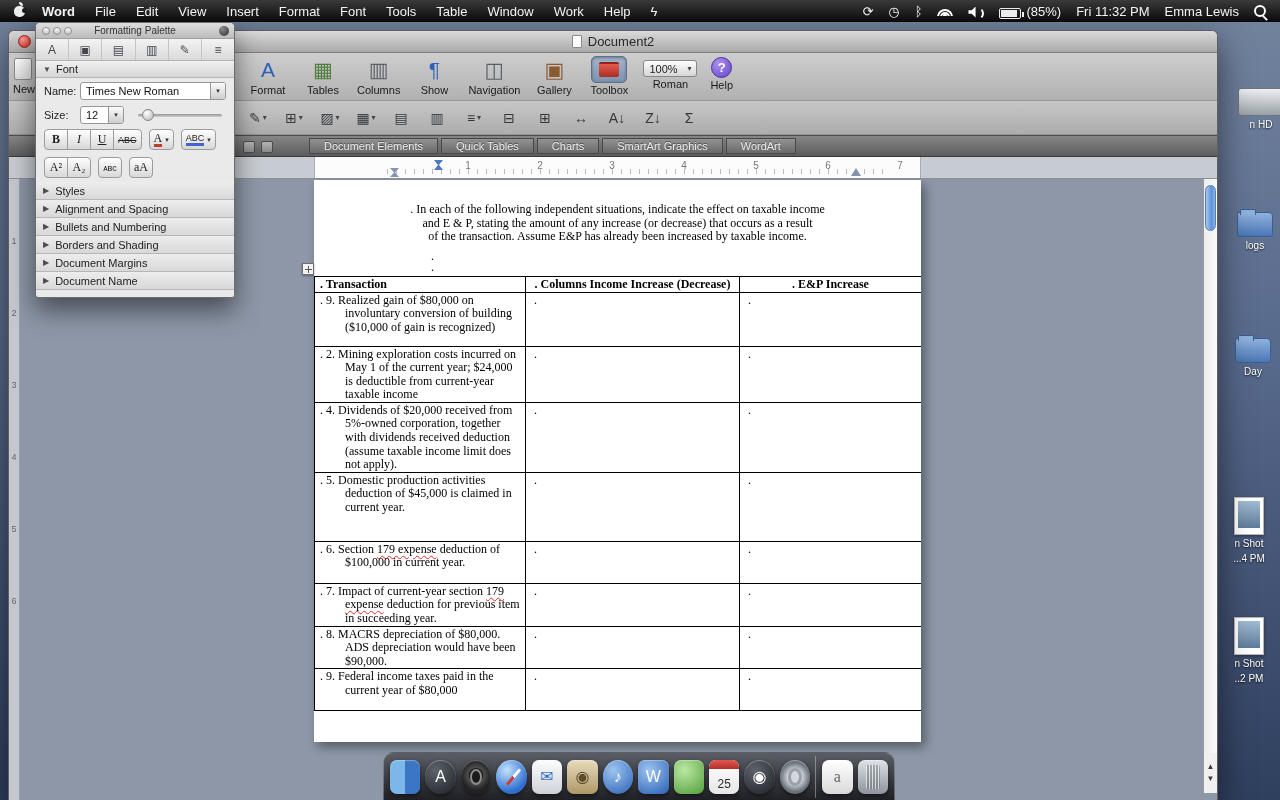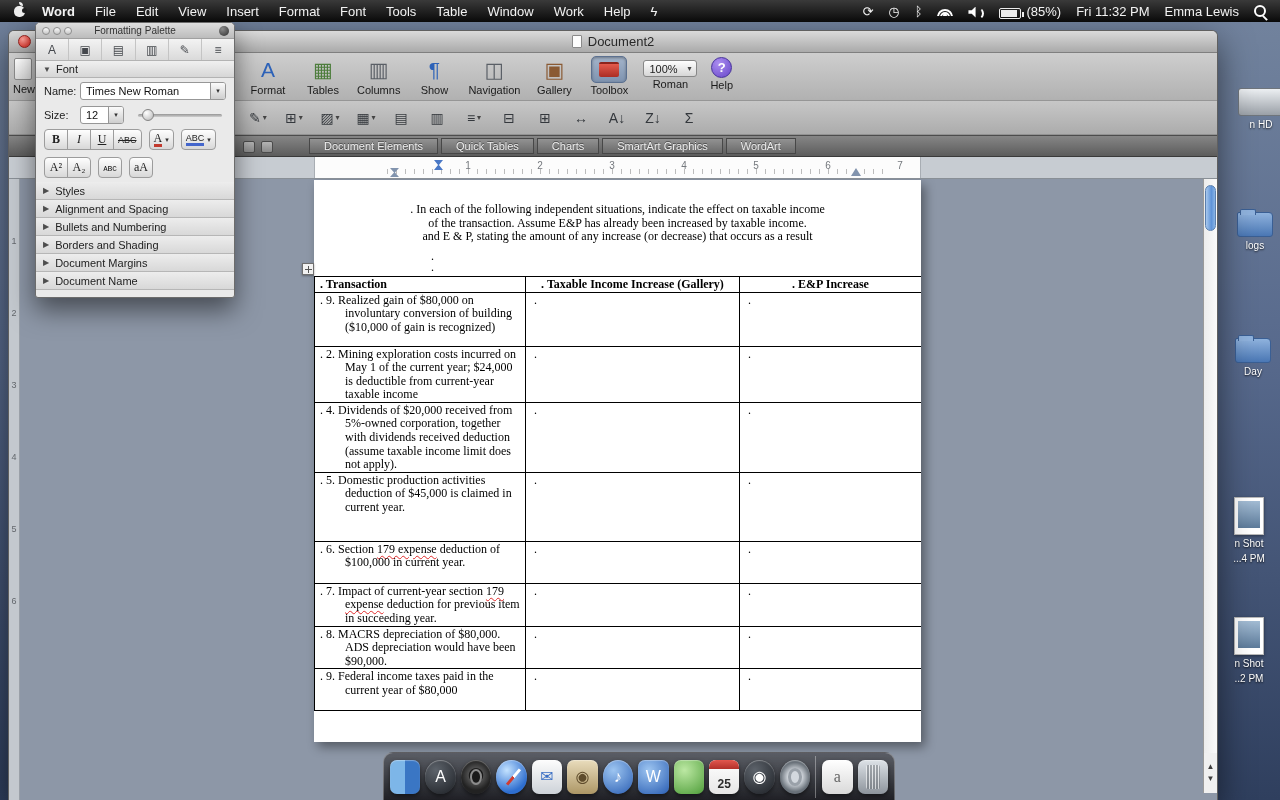--- a/index.html
+++ b/index.html
@@ -177,21 +177,21 @@
   .dock-icon.round{border-radius:50%}
   .dock-icon.safari{background:radial-gradient(circle at 35% 30%,#c3e2ff,#2e6ecf 70%)}
   .dock-icon.safari::after{content:'';position:absolute;left:16px;top:7px;width:3px;height:20px;background:linear-gradient(#fff 50%,#d23b2f 50%);transform:rotate(40deg)}
   .dock-icon.light{background:linear-gradient(#fdfdfd,#cdd2d8);color:#3b6fc4}
   .dock-icon.tan{background:linear-gradient(#e9dcbc,#ad9766);color:#5f4c2c}
   .dock-icon.blue{background:radial-gradient(circle at 35% 30%,#9dc5f1,#2a5eb3)}
   .dock-icon.green{background:radial-gradient(circle at 35% 30%,#bcead with,#4f9e3a)}
   .dock-icon.green{background:radial-gradient(circle at 35% 30%,#bce8a3,#4f9e3a)}
   .dock-icon.ical{background:linear-gradient(#ffffff,#e6e6e6);color:#2c2c2c}
   .dock-icon.ical::before{content:'';position:absolute;top:0;left:0;right:0;height:9px;background:linear-gradient(#e2574e,#b2302a);border-radius:7px 7px 0 0}
-  .dock-icon.ical .dock-glyph{margin-top:15px;font-size:12px;font-weight:bold}
+  .dock-icon.ical .dock-glyph{margin-top:15px;font-size:12px;font-weight:normal}
   .dock-icon.gears{background:radial-gradient(circle at 50% 50%,#d3d8de 30%,#687078 65%)}
   .dock-icon.gears::after{content:'';position:absolute;inset:8px;border:3px solid #9aa1a9;border-radius:50%}
   .dock-icon.paper{background:linear-gradient(#ffffff,#d9d9d9);color:#666;font-family:"Liberation Serif",serif}
   .dock-icon.divider{width:2px;height:42px;background:transparent;box-shadow:none;border-radius:0;border-left:1px solid rgba(255,255,255,.35)}
   .dock-icon.trash{background:linear-gradient(#dde2e7,#8d949c)}
   .dock-icon.trash::after{content:'';position:absolute;inset:5px 8px;background:repeating-linear-gradient(90deg,rgba(255,255,255,.55) 0 1px,rgba(90,95,100,.4) 1px 3px);border-radius:2px}
 </style>
 </head>
 <body>
 
@@ -394,38 +394,38 @@
             <span>4</span>
             <span>5</span>
             <span>6</span>
           </div>
       </div>
 
       <div id="page">
         <div class="intro">
 
         <div>. In each of the following independent situations, indicate the effect on taxable income</div>
+            <div>and E &amp; P, stating the amount of any increase (or decrease) that occurs as a result</div>
             <div>of the transaction. Assume E&amp;P has already been increased by taxable income.</div>
-            <div>and E &amp; P, stating the amount of any increase (or decrease) that occurs as a result</div>
           </div>
         <div class="pmarks">
 
         <div>.</div>
             <div>.</div>
           </div>
         <table id="dtable">
           <colgroup>
               <col style="width:211px">
               <col style="width:214px">
               <col style="width:182px">
             </colgroup>
           <thead>
             <tr>
               <th>. Transaction</th>
-              <th>. Taxable Income Increase (Gallery)</th>
+              <th>. Columns Income Increase (Decrease)</th>
               <th>. E&amp;P Increase</th>
             </tr>
           </thead>
           <tbody>
 
           <tr>
               <td class="tx"><span>. 9. Realized gain of $80,000 on involuntary conversion of building ($10,000 of gain is recognized)</span></td>
               <td class="dotcell">.</td>
               <td class="dotcell">.</td>
             </tr>

